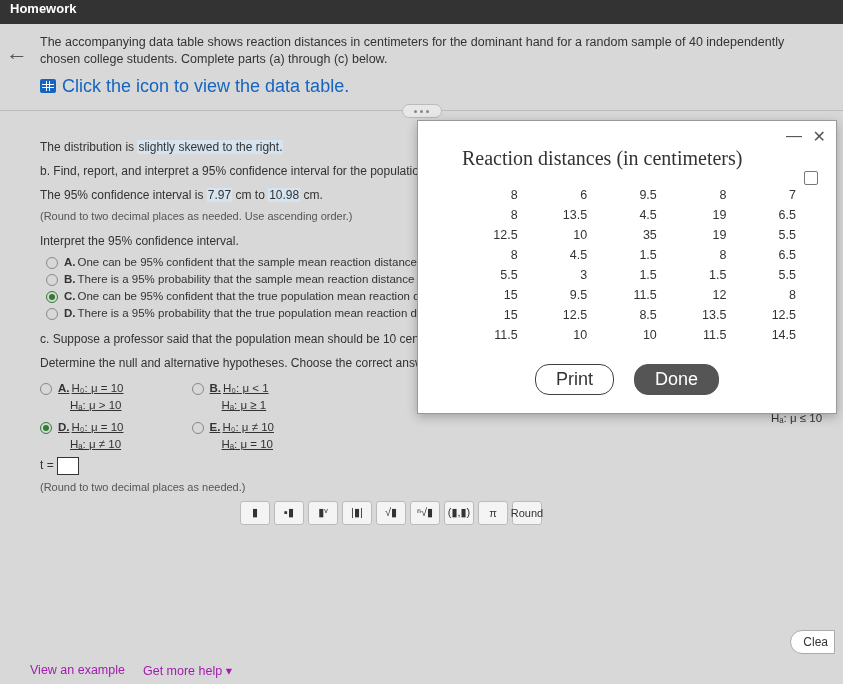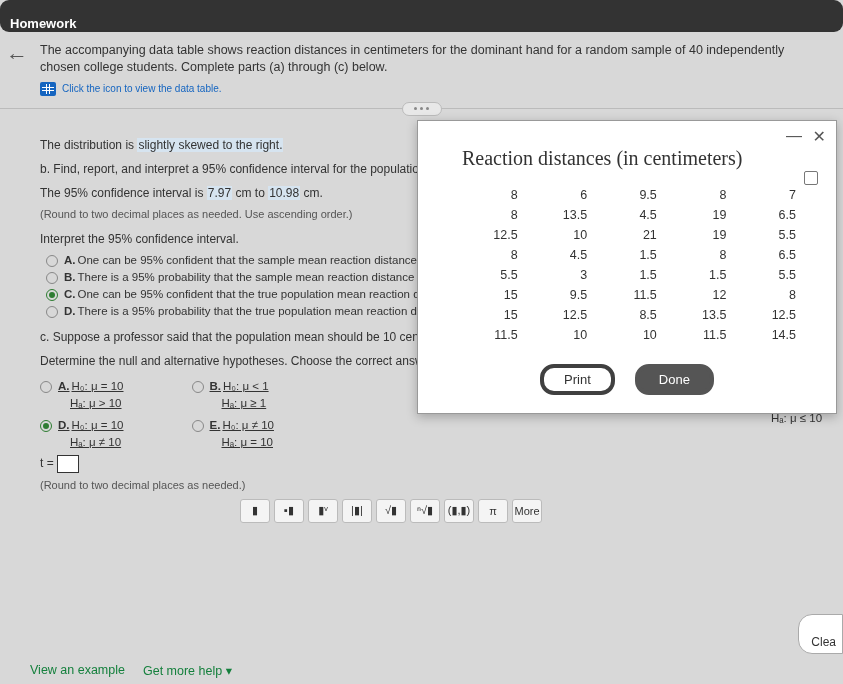--- a/index.html
+++ b/index.html
@@ -9,42 +9,41 @@
   width: 843px;
   height: 684px;
   overflow: hidden;
   position: relative;
   color: #333;
 }
 .topbar {
   background: #333;
   color: #fff;
   font-weight: bold;
-  padding: 16px 10px;
+  padding: 1px 10px;
   font-size: 13px;
-  height: 15px;
-  border-radius: 9px;
+  height: 24px;
 }
 .back-arrow {
   position: absolute;
   left: 6px;
   top: 40px;
   font-size: 22px;
   color: #555;
   cursor: pointer;
 }
 .intro {
   padding: 10px 30px 8px 40px;
   font-size: 12.5px;
   color: #333;
   line-height: 1.35;
 }
 .icon-link {
   margin-top: 6px;
-  font-size: 10px;
+  font-size: 18px;
   color: #1565c0;
   display: flex;
   align-items: center;
   gap: 6px;
   cursor: pointer;
 }
 .grid-icon {
   display: inline-block;
   width: 16px;
   height: 14px;
@@ -116,28 +115,28 @@
   width: 30px; height: 24px;
   background: #f4f4f4;
   border: 1px solid #bbb;
   border-radius: 3px;
   font-size: 11px;
   display:flex;align-items:center;justify-content:center;
   cursor:pointer;
 }
 .footer {
   position:absolute; bottom:6px; left:30px;
-  font-size: 12.5px; color:#15803d;
+  font-size: 12.5px; color:#a21caf;
   display:flex; gap:18px;
 }
 .footer span { cursor:pointer; }
 .clear-btn {
-  position:absolute; right:0; bottom:30px;
+  position:absolute; right:8px; bottom:30px;
   background:#fff; border:1px solid #aaa; border-radius:14px 0 0 14px;
-  padding:20px 6px 4px 12px; font-size:12px; cursor:pointer;
+  padding:4px 6px 4px 12px; font-size:12px; cursor:pointer;
 }
 
 
 .popup {
   position: absolute;
   top: 120px; right: 6px;
   width: 420px;
   background: #fff;
   border: 1px solid #999;
   box-shadow: 0 3px 10px rgba(0,0,0,0.25);
@@ -164,22 +163,22 @@
 .popup-copy {
   position:absolute; top:50px; right:18px;
   width:14px;height:14px;border:1px solid #777;border-radius:2px;
   cursor:pointer;
 }
 .popup-btns {
   display:flex; justify-content:center; gap:20px;
   margin-top: 22px;
 }
 .pillbtn {
-  border:4px solid #404040; border-radius: 14px;
-  padding: 4px 20px; font-size: 13px;
+  border:1px solid #404040; border-radius: 14px;
+  padding: 4px 20px; font-size: 18px;
   cursor:pointer; background:#fff;
 }
 .pillbtn.done { background:#555; color:#fff; border-color:#555; }
 .under-popup {
   position:absolute; right:20px; top:400px;
   font-size:11.5px; text-align:left;
 }
 </style>
 </head>
 <body>
@@ -280,21 +279,21 @@
 
   <div class="toolbar" id="tb">
       <div class="tbtn">▮</div>
       <div class="tbtn">▪▮</div>
       <div class="tbtn">▮ᵛ</div>
       <div class="tbtn">|▮|</div>
       <div class="tbtn">√▮</div>
       <div class="tbtn">ⁿ√▮</div>
       <div class="tbtn">(▮,▮)</div>
       <div class="tbtn">π</div>
-      <div class="tbtn">More</div>
+      <div class="tbtn">Round</div>
     </div>
 
 </div>
 
 <div class="under-popup">
   <div style="text-decoration:line-through;color:#888">H₀: μ &gt; 10</div>
   <div>Hₐ: μ ≤ 10</div>
 </div>
 
 <div class="clear-btn">Clea</div>
@@ -315,21 +314,21 @@
       <div>9.5</div>
       <div>8</div>
       <div>7</div>
       <div>8</div>
       <div>13.5</div>
       <div>4.5</div>
       <div>19</div>
       <div>6.5</div>
       <div>12.5</div>
       <div>10</div>
-      <div>21</div>
+      <div>35</div>
       <div>19</div>
       <div>5.5</div>
       <div>8</div>
       <div>4.5</div>
       <div>1.5</div>
       <div>8</div>
       <div>6.5</div>
       <div>5.5</div>
       <div>3</div>
       <div>1.5</div>

